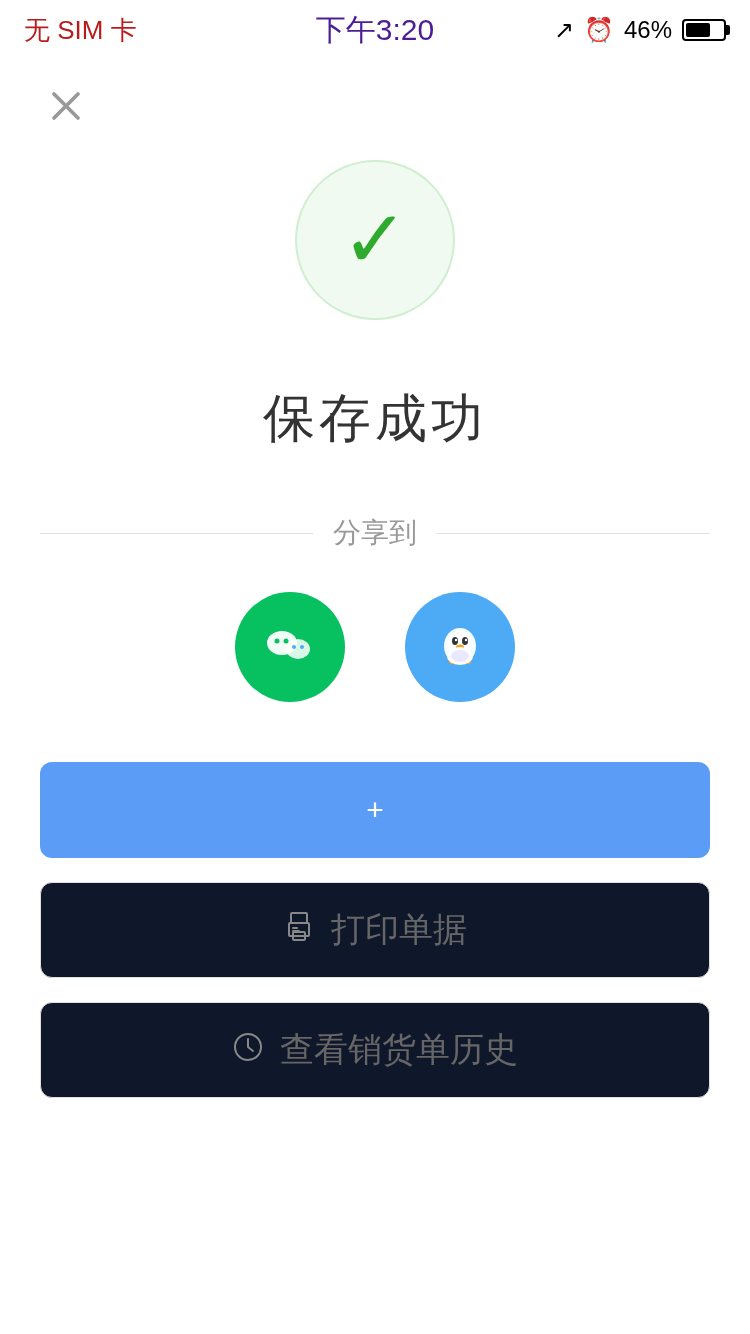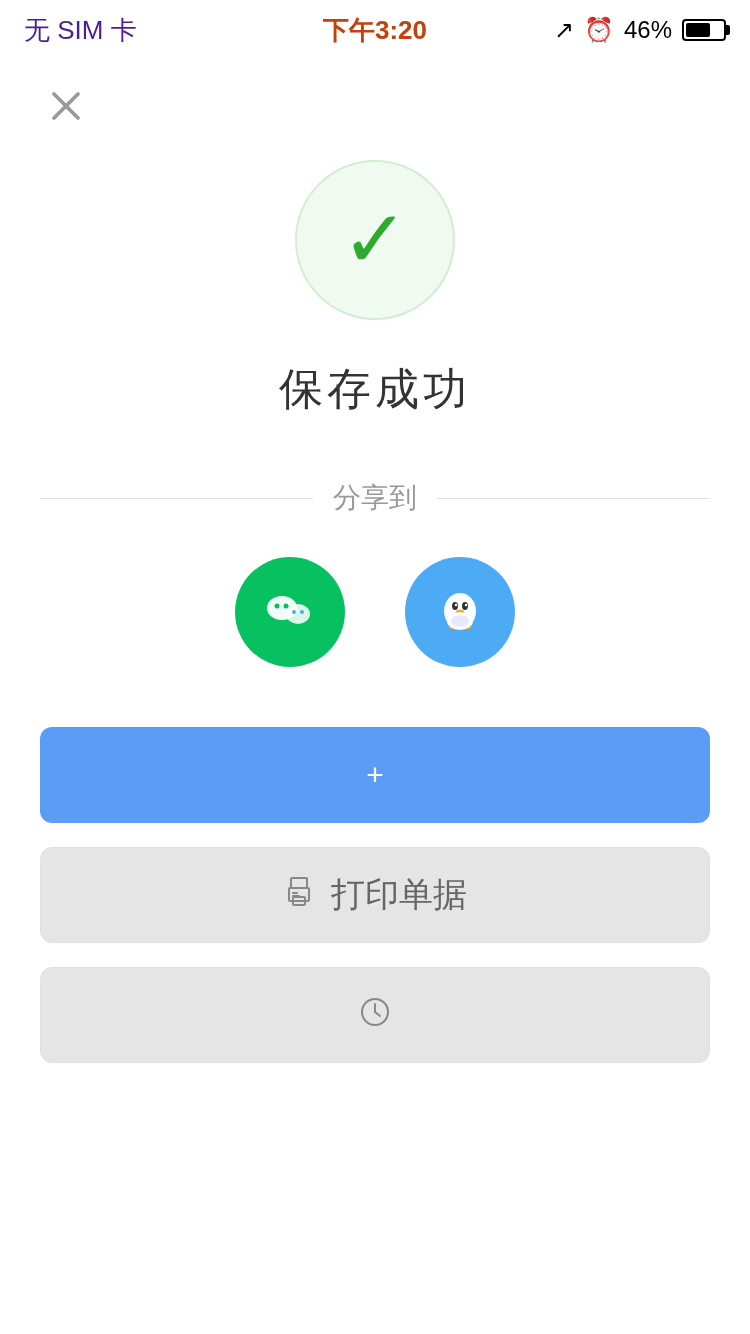--- a/index.html
+++ b/index.html
@@ -22,27 +22,27 @@
       align-items: center;
       justify-content: space-between;
       padding: 0 24px;
       flex-shrink: 0;
     }
     .status-left {
       display: flex;
       align-items: center;
       gap: 10px;
       font-size: 26px;
+      color: #b91c1c;
+      font-weight: 500;
+    }
+    .status-center {
+      font-size: 30px;
+      font-weight: 400;
       color: #4c1d95;
-      font-weight: 500;
-    }
-    .status-center {
-      font-size: 26px;
-      font-weight: 700;
-      color: #c2410c;
       position: absolute;
       left: 50%;
       transform: translateX(-50%);
     }
     .status-right {
       display: flex;
       align-items: center;
       gap: 10px;
       font-size: 24px;
       color: #000;
@@ -121,24 +121,24 @@
       margin-top: 80px;
     }
     .checkmark {
       color: #2eaa2e;
       font-size: 80px;
       line-height: 1;
     }
 
     
     .success-title {
-      font-size: 44px;
+      font-size: 52px;
       color: #333333;
       font-weight: 400;
-      margin-top: 40px;
+      margin-top: 64px;
       letter-spacing: 4px;
     }
 
     
     .share-divider {
       width: 100%;
       display: flex;
       align-items: center;
       gap: 20px;
       margin-top: 60px;
@@ -195,21 +195,21 @@
       gap: 16px;
       font-size: 34px;
       cursor: pointer;
       border: none;
     }
     .action-btn-primary {
       background: #5b9cf6;
       color: #ffffff;
     }
     .action-btn-secondary {
-      background: #e5e5e5;
+      background: #0f172a;
       color: #666666;
       border: 1px solid #e0e0e0;
     }
     .action-btn-icon {
       font-size: 30px;
     }
   </style>
 </head>
 <body>
 
@@ -309,16 +309,17 @@
       </span>
       <span>打印单据</span>
     </button>
     <button class="action-btn action-btn-secondary">
       <span class="action-btn-icon">
         <svg width="32" height="32" viewBox="0 0 32 32" fill="none" stroke="#888" stroke-width="2" stroke-linecap="round">
           <circle cx="16" cy="16" r="13"></circle>
           <polyline points="16,8 16,16 21,20"></polyline>
         </svg>
       </span>
+      <span>查看销货单历史</span>
     </button>
   </div>
 
 </div>
 
 </body></html>

